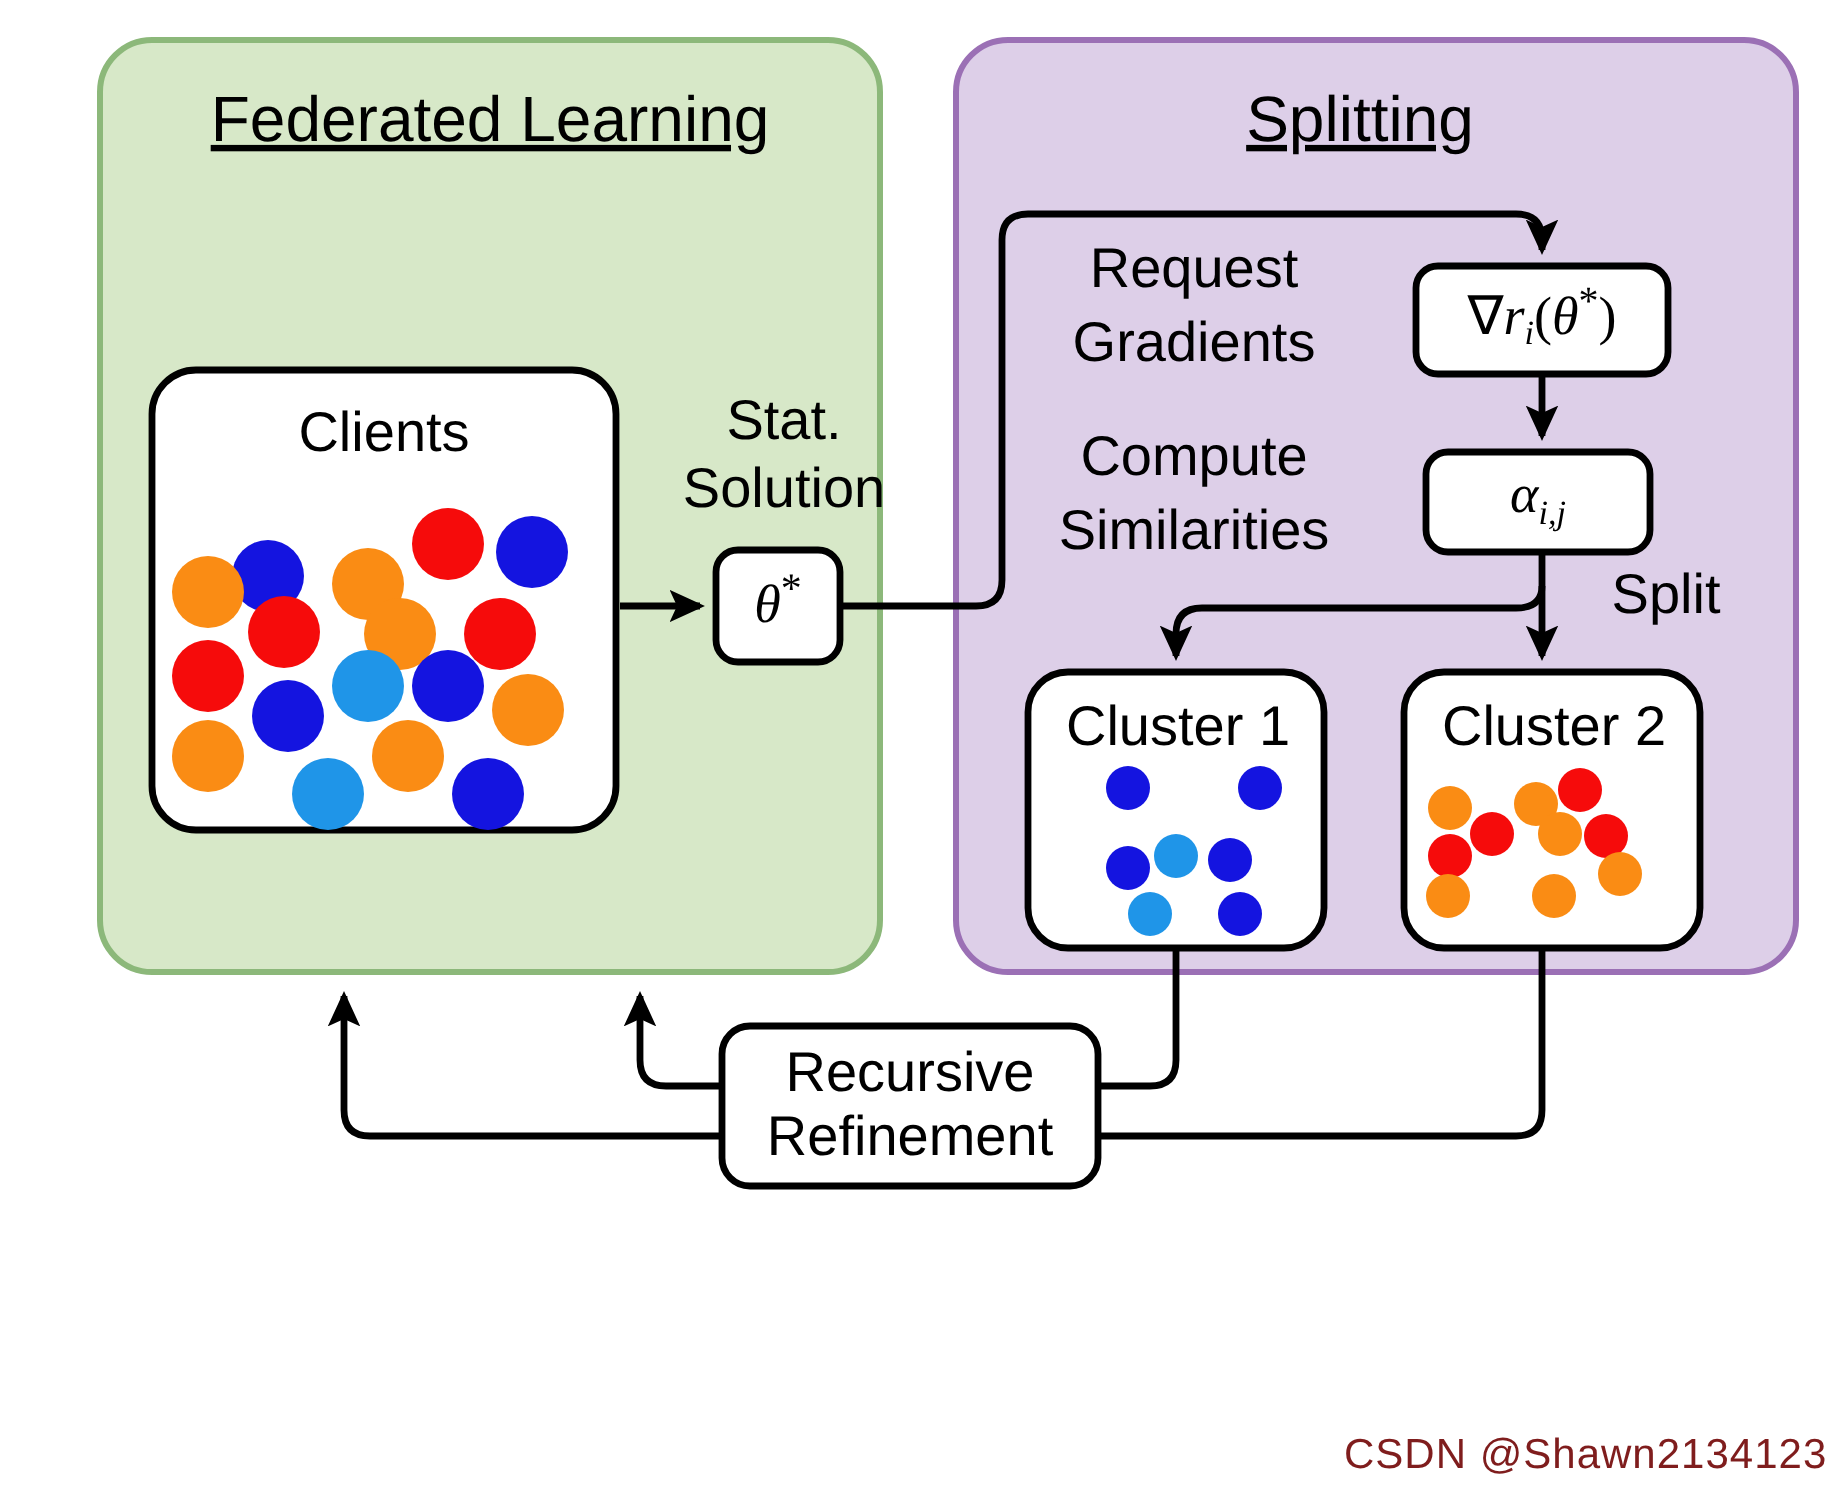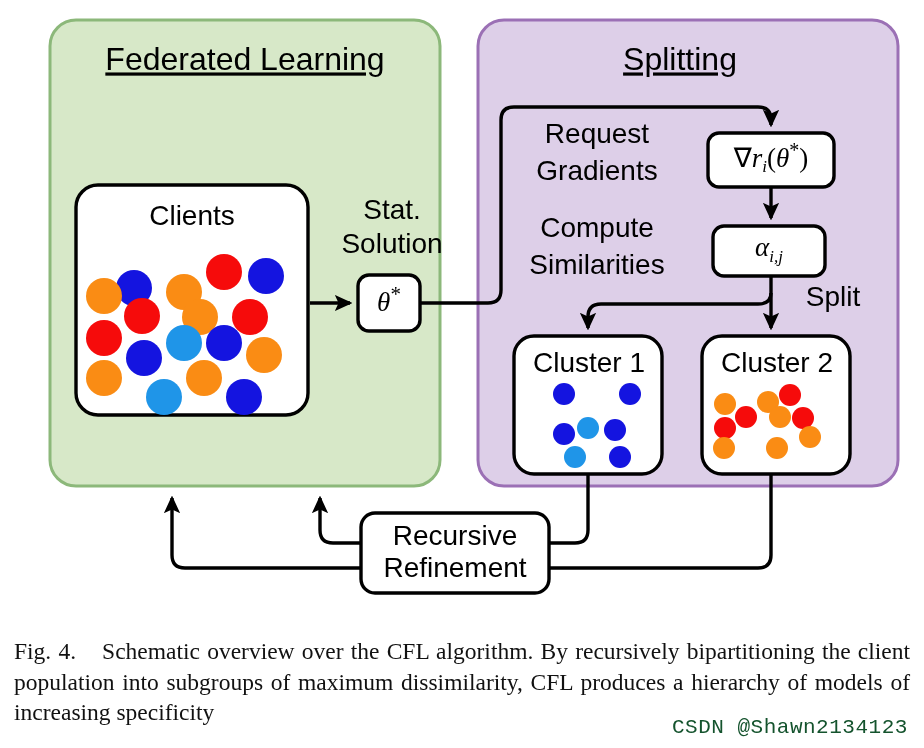--- a/index.html
+++ b/index.html
@@ -93,23 +93,23 @@
     color: #111111;
     text-align: justify;
     text-justify: inter-word;
   }
   #caption .fig-num { white-space: nowrap; }
   #caption .fig-gap { display: inline-block; width: 26px; }
   #watermark {
     position: absolute;
     left: 672px;
     top: 716px;
-    font-family: Liberation Mono, monospace;
+    font-family: Liberation Sans, sans-serif;
     font-size: 21px;
-    color: #14532d;
+    color: #7f1d1d;
     letter-spacing: 0.5px;
     white-space: nowrap;
   }
 </style>
 </head>
 <body>
 
 <div id="figure-root">
 
   <svg id="diagram-svg" viewBox="0 0 924 632">
@@ -235,19 +235,16 @@
     </g>
 
     <g>
       <text class="flow-label" x="597" y="230">Compute</text>
       <text class="flow-label" x="597" y="267">Similarities</text>
     </g>
 
     <text class="flow-label" x="833" y="299">Split</text>
   </svg>
 
-  <div id="caption">
-    <span class="fig-num">Fig. 4.</span><span class="fig-gap"></span><span>Schematic overview over the CFL algorithm. By recursively bipartitioning the client population into subgroups of maximum dissimilarity, CFL produces a hierarchy of models of increasing specificity</span>
-  </div>
 
   <div id="watermark">CSDN @Shawn2134123</div>
 
 </div>
 
 </body></html>

